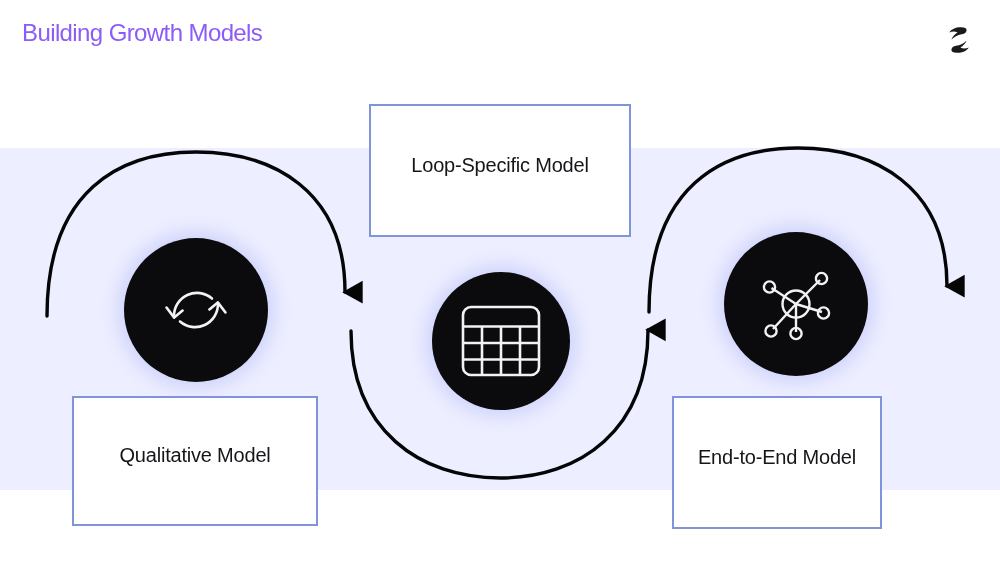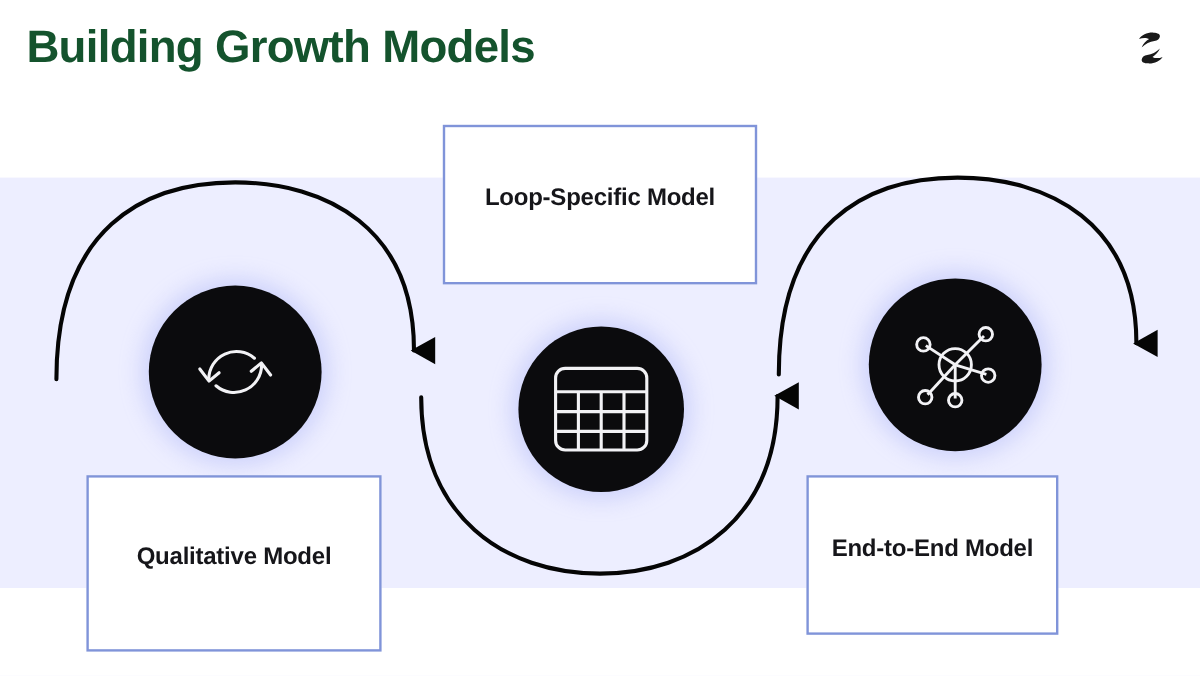--- a/index.html
+++ b/index.html
@@ -32,24 +32,24 @@
     width: 1000px;
     height: 342px;
     background: #edeeff;
   }
 
   
   .title {
     position: absolute;
     left: 22px;
     top: 19px;
-    font-size: 38px;
-    font-weight: 700;
+    font-size: 24px;
+    font-weight: 400;
     letter-spacing: -0.6px;
-    color: #14532d;
+    color: #8b5cf6;
     white-space: nowrap;
   }
 
   
   .logo {
     position: absolute;
     left: 941px;
     top: 22px;
     width: 36px;
     height: 36px;
@@ -88,29 +88,29 @@
     text-align: center;
     display: flex;
     flex-direction: column;
     align-items: center;
     justify-content: center;
   }
   .box-loop {
     left: 369px; top: 104px; width: 262px; height: 133px;
   }
   .box-qual {
-    left: 72px; top: 396px; width: 246px; height: 147px;
+    left: 72px; top: 396px; width: 246px; height: 130px;
   }
   .box-e2e {
     left: 672px; top: 396px; width: 210px; height: 133px;
   }
 
   .box-title {
     font-size: 20px;
-    font-weight: 700;
+    font-weight: 400;
     color: #16161a;
     letter-spacing: -0.2px;
     margin: 0 0 12px 0;
     line-height: 1.2;
   }
   .box-desc {
     font-size: 15px;
     font-weight: 400;
     color: #2e2e33;
     line-height: 1.42;

